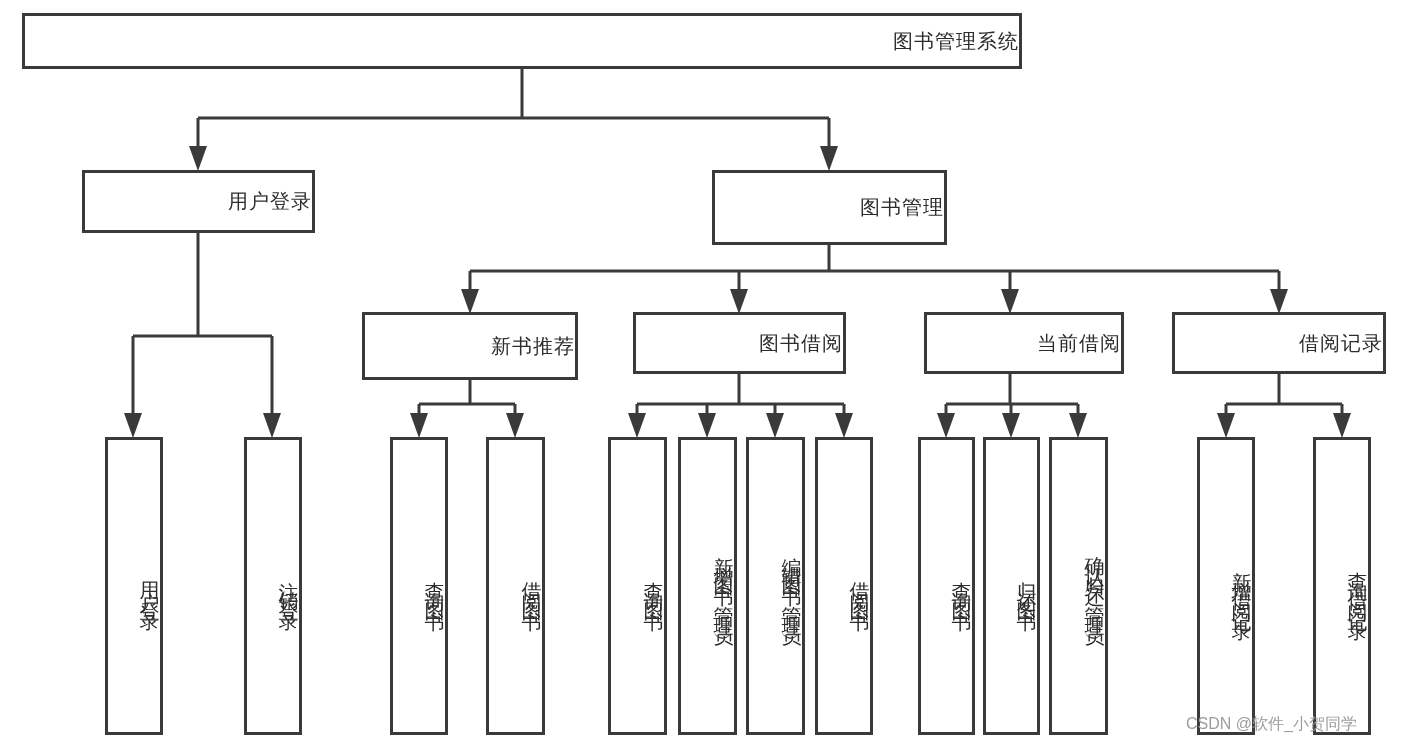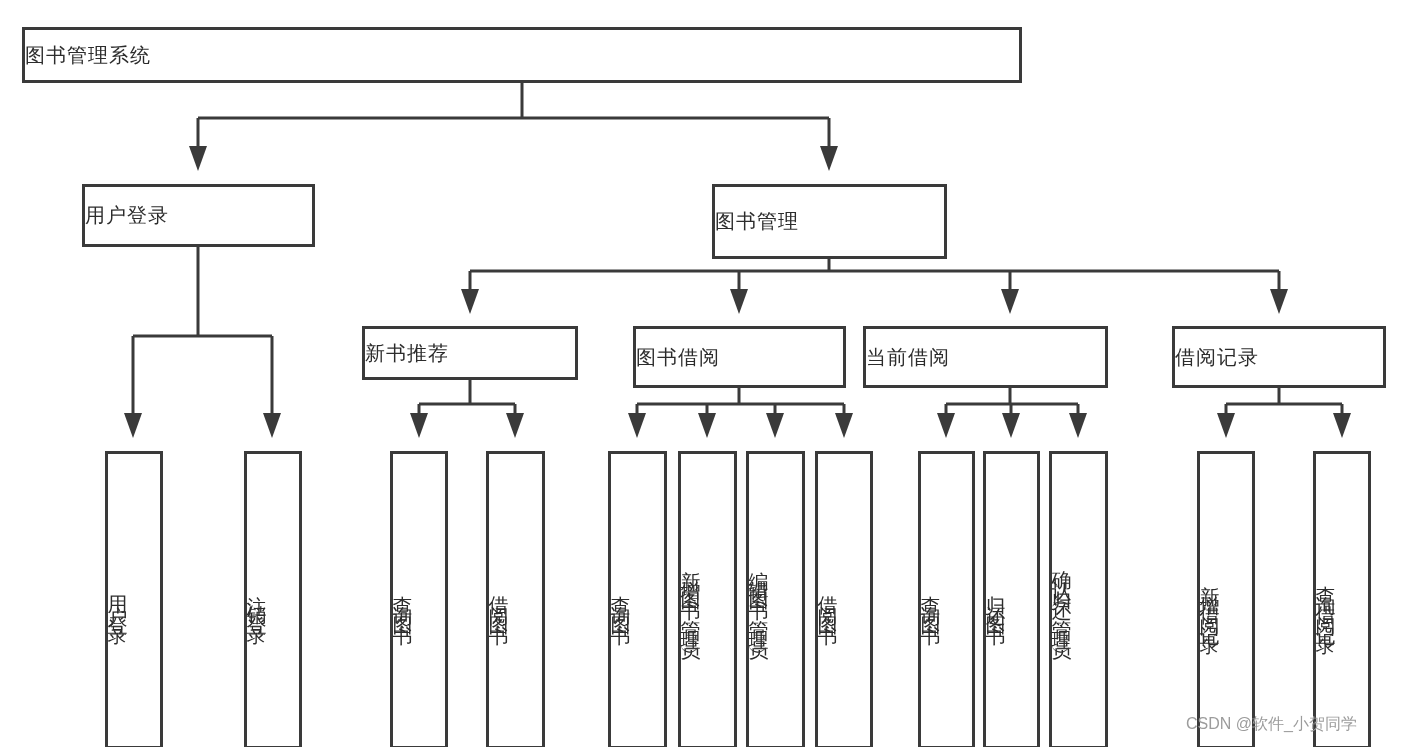--- a/index.html
+++ b/index.html
@@ -8,23 +8,22 @@
   html,body{margin:0;padding:0;background:var(--background);}
   .canvas{
     position:relative;width:1405px;height:747px;background:var(--background);
     font-family:"Liberation Sans","DejaVu Sans",sans-serif;overflow:hidden;
   }
   svg.wires{position:absolute;left:0;top:0;width:1405px;height:747px;}
   svg.wires path{stroke:var(--line);stroke-width:3;fill:none;}
   svg.wires polygon{fill:var(--line);stroke:none;}
   .box{
     position:absolute;box-sizing:border-box;background:var(--background);
-    border:3px solid var(--line);display:flex;align-items:center;justify-content:flex-start;
+    border:3px solid var(--line);display:flex;align-items:center;justify-content:flex-end;
     color:var(--text);
-    margin-top:14px;
   }
   .h-label{font-size:20px;letter-spacing:1px;white-space:nowrap;}
   .leaf .v-label{
     writing-mode:vertical-rl;text-orientation:mixed;
     font-size:20px;line-height:1;letter-spacing:10px;white-space:nowrap;
   }
   .watermark{
     position:absolute;left:1186px;top:712px;font-size:16px;line-height:24px;
     color:var(--watermark);white-space:nowrap;
   }
@@ -81,27 +80,27 @@
     <span class="h-label">图书管理系统</span>
   </div>
 
   <div class="box" style="left:82px;top:170px;width:233px;height:63px;">
     <span class="h-label">用户登录</span>
   </div>
   <div class="box" style="left:712px;top:170px;width:235px;height:75px;">
     <span class="h-label">图书管理</span>
   </div>
 
-  <div class="box" style="left:362px;top:312px;width:216px;height:54px;">
+  <div class="box" style="left:362px;top:312px;width:216px;height:68px;">
     <span class="h-label">新书推荐</span>
   </div>
   <div class="box" style="left:633px;top:312px;width:213px;height:62px;">
     <span class="h-label">图书借阅</span>
   </div>
-  <div class="box" style="left:863px;top:312px;width:245px;height:62px;">
+  <div class="box" style="left:924px;top:312px;width:200px;height:62px;">
     <span class="h-label">当前借阅</span>
   </div>
   <div class="box" style="left:1172px;top:312px;width:214px;height:62px;">
     <span class="h-label">借阅记录</span>
   </div>
 
   <div class="box leaf" style="left:105px;top:437px;width:58px;height:298px;">
     <span class="v-label">用户登录</span>
   </div>
   <div class="box leaf" style="left:244px;top:437px;width:58px;height:298px;">

